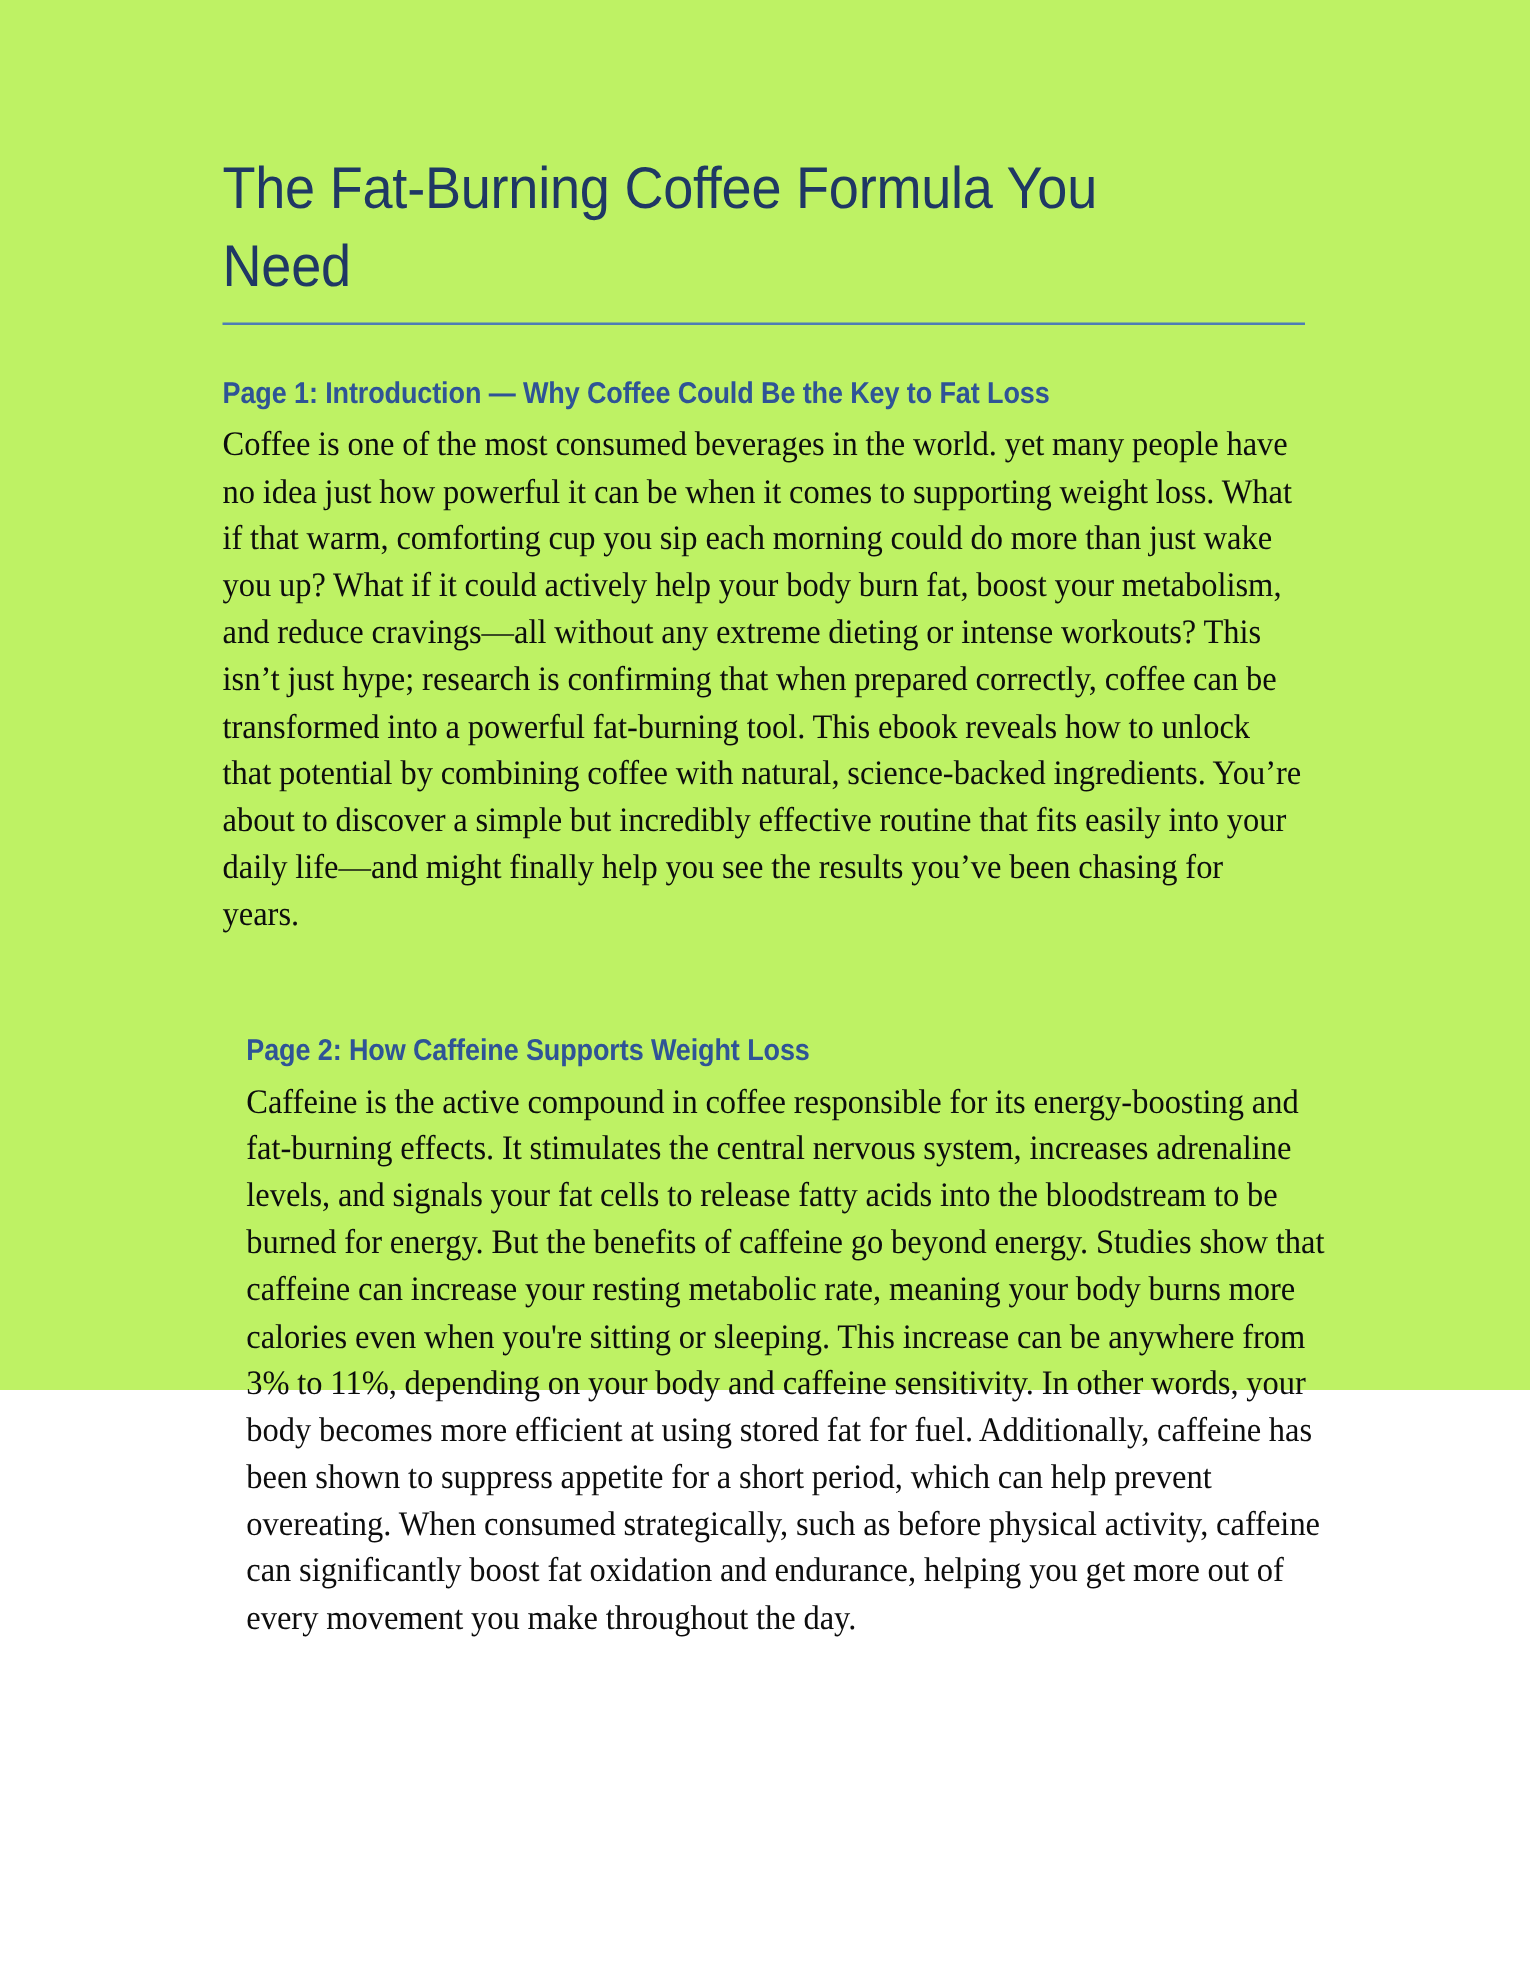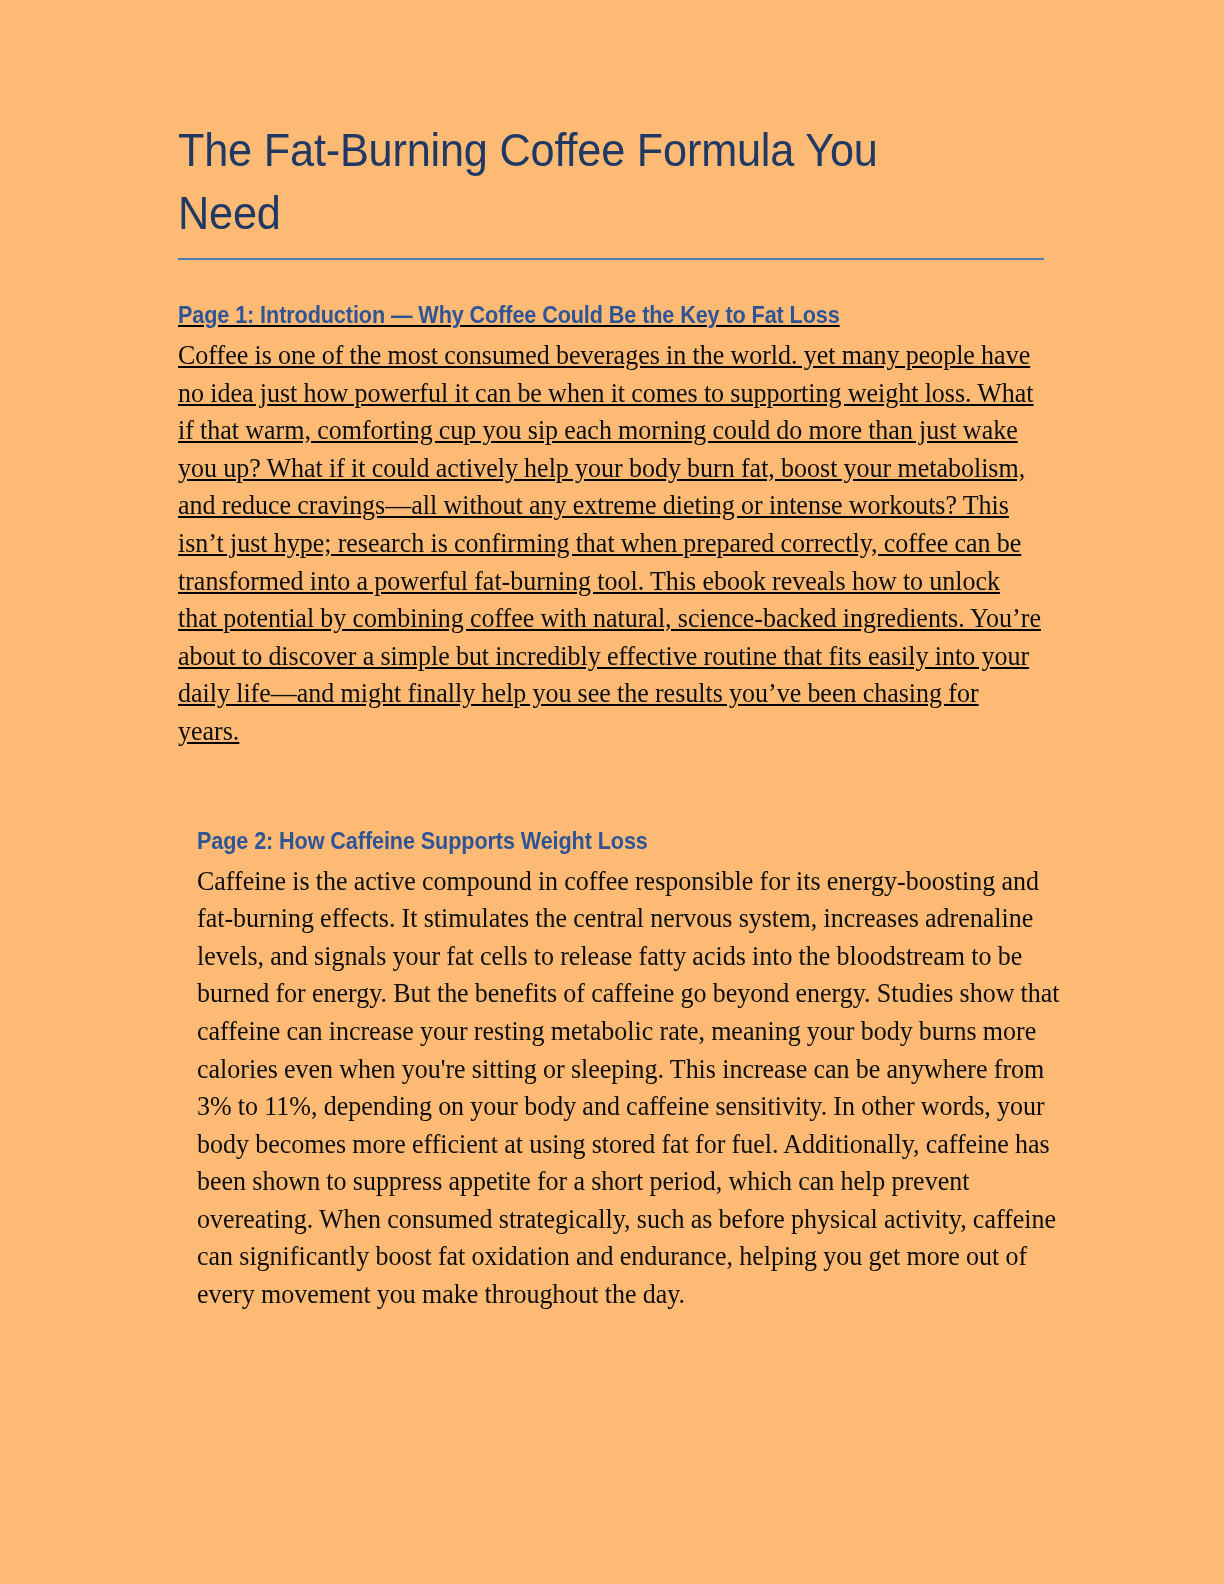--- a/index.html
+++ b/index.html
@@ -10,22 +10,22 @@
   body {
     width: 1224px;
     height: 1584px;
     overflow: hidden;
     -webkit-font-smoothing: antialiased;
   }
 
   .page {
     position: relative;
     width: 1224px;
-    height: 1584px;
-    background: #fdba74;
+    height: 1112px;
+    background: #bef264;
     box-sizing: border-box;
   }
 
   .content {
     position: absolute;
     left: 178px;
     top: 118px;
     width: 866px;
   }
 
@@ -53,21 +53,20 @@
     padding: 0;
   }
 
   
   .section {
     margin: 0;
     padding: 0;
   }
   .section.first {
     padding-top: 38px;
-    text-decoration: underline;
   }
   .section.spaced {
     padding-top: 37px;
     margin-left: 19px;
   }
 
   .section-heading {
     font-family: "Liberation Sans", "DejaVu Sans", sans-serif;
     font-size: 24px;
     line-height: 34px;

